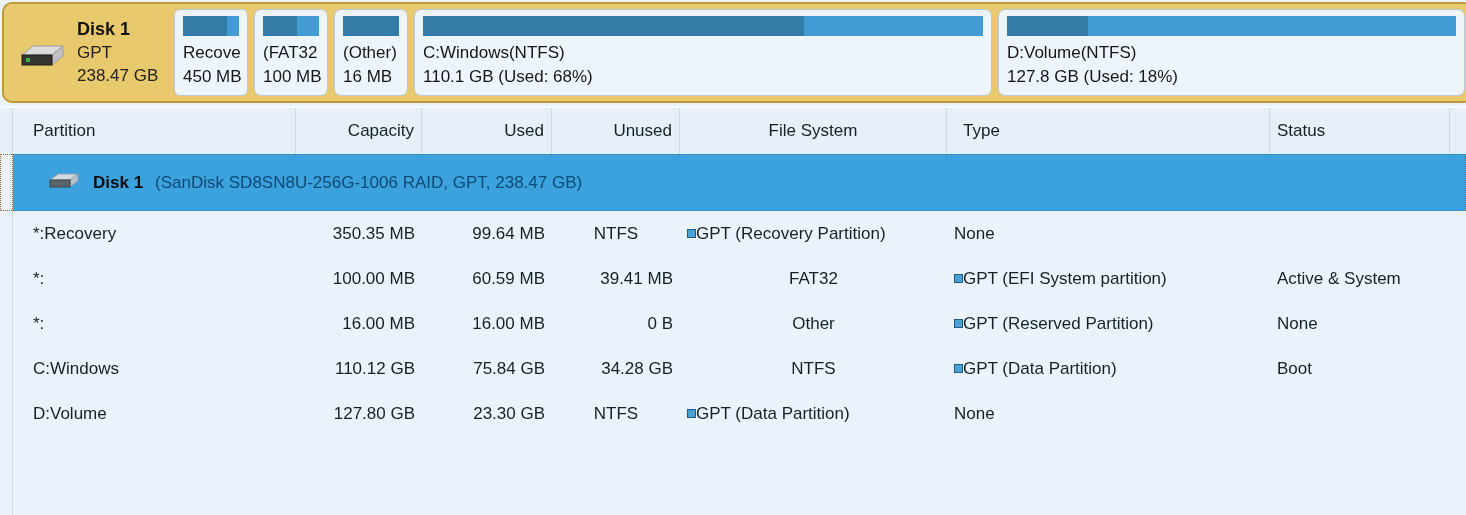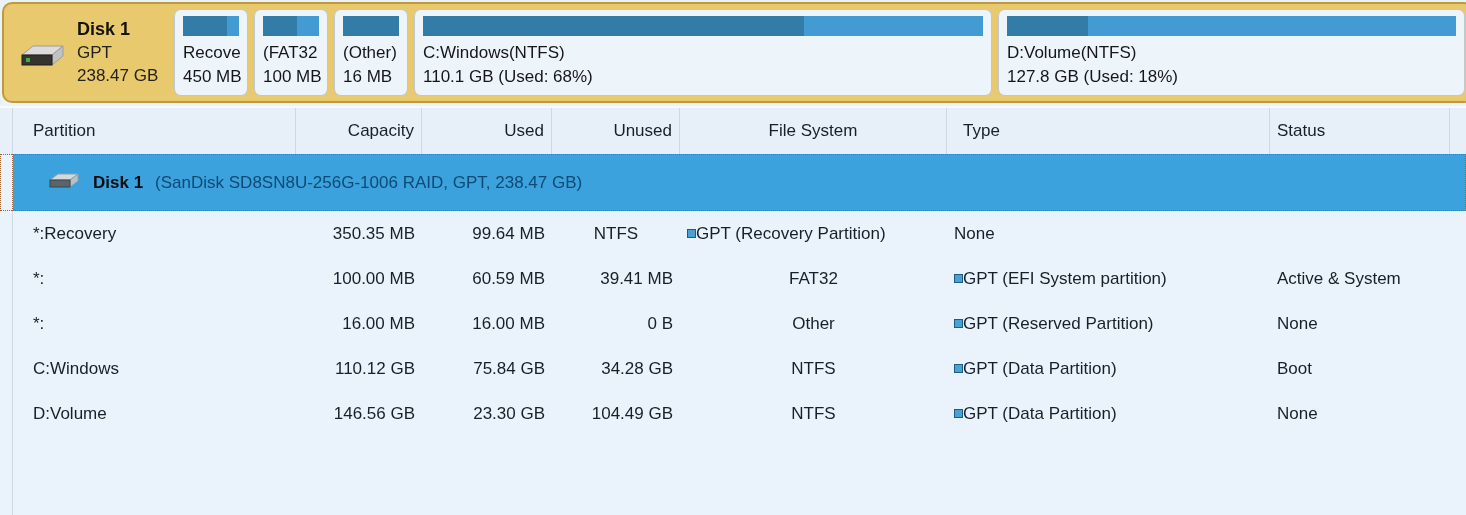--- a/index.html
+++ b/index.html
@@ -79,21 +79,21 @@
         <rect x="10" y="17" width="4" height="4" fill="#3fae49"></rect>
       </svg>
     </span>
     <div class="disk-info-text">
       <span class="disk-title">Disk 1</span>
       <span>GPT</span>
       <span>238.47 GB</span>
     </div>
   </div>
   <div class="blocks">
-  <div class="block" style="width: 74px;">
+  <div class="block" style="width: 74px; border-radius: 6px;">
     <div class="bar">
       <div class="bar-used" style="width: 78%;"></div>
     </div>
     <div class="block-label">Recove</div>
     <div class="block-size">450 MB</div>
   </div>
 
   <div class="block" style="width: 74px;">
     <div class="bar">
       <div class="bar-used" style="width: 61%;"></div>
@@ -213,23 +213,22 @@
       <span class="type-icon"></span>
       <span>GPT (Data Partition)</span>
     </div>
     <div class="cell c-status">Boot</div>
     <div class="cell"></div>
   </div>
 
   <div class="trow prow">
     <div class="gutter"></div>
     <div class="cell c-left">D:Volume</div>
-    <div class="cell c-num">146.56 GB</div>
+    <div class="cell c-num">127.80 GB</div>
     <div class="cell c-num">23.30 GB</div>
-    <div class="cell c-num">104.49 GB</div>
     <div class="cell c-center">NTFS</div>
     <div class="cell c-type">
       <span class="type-icon"></span>
       <span>GPT (Data Partition)</span>
     </div>
     <div class="cell c-status">None</div>
     <div class="cell"></div>
   </div>
 </div>
 

